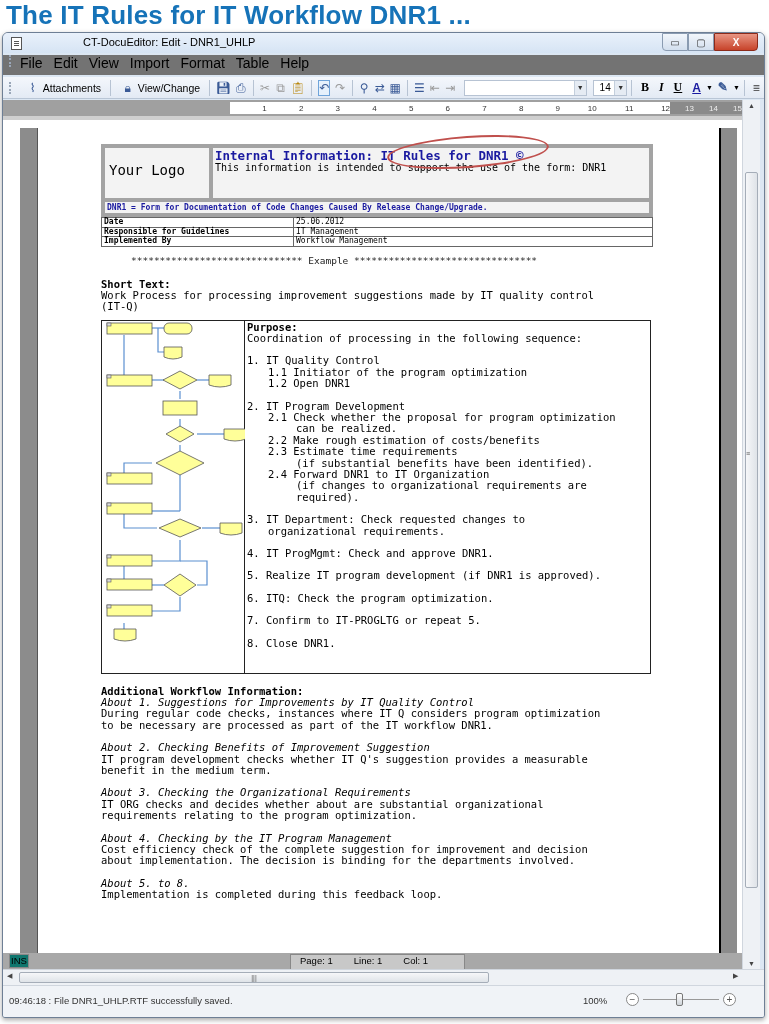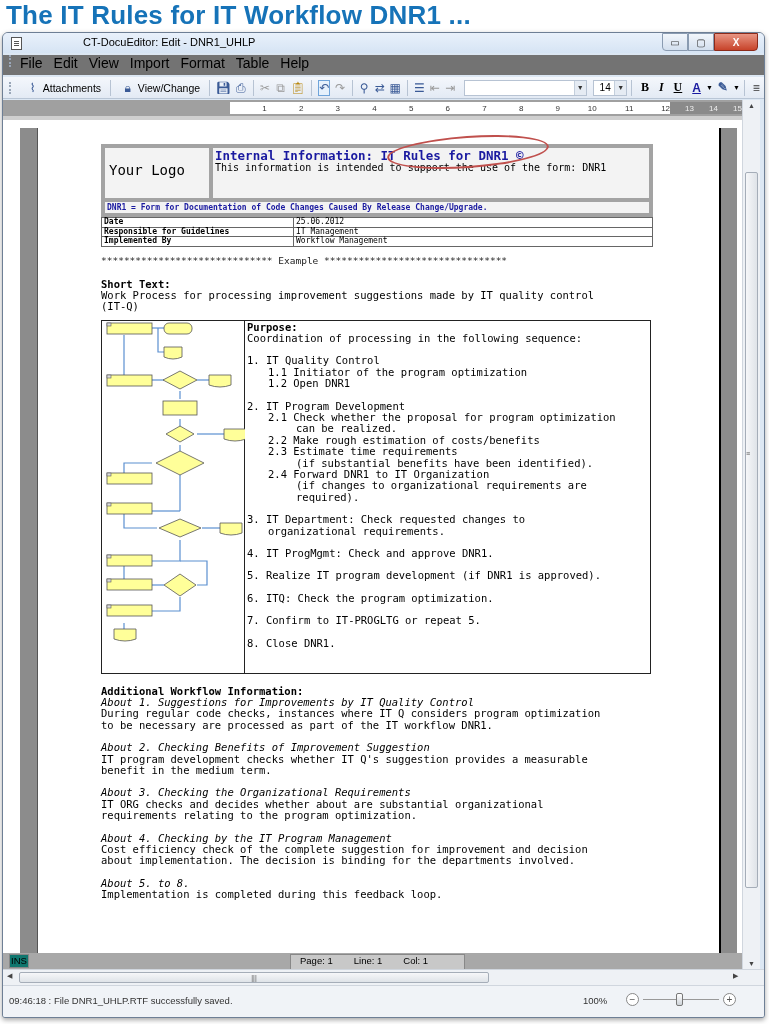--- a/index.html
+++ b/index.html
@@ -49,21 +49,21 @@
   .logo-cell { width: 108px; height: 54px; font-size: 14px; padding: 14px 4px; }
   .intro-title { color: #1a1aa0; font-size: 12.5px; font-weight: bold; line-height: 12px; padding: 2px 2px 0 2px; }
   .intro-text { font-size: 10px; line-height: 11px; padding: 0 2px; }
   .form-title { font-size: 8px; color: #1a1aa0; font-weight: bold; padding: 1px 2px; line-height: 9px; }
   .data-table { width: 552px; border-collapse: collapse; }
   .data-table td { border: 1px solid #666; font-size: 8px; line-height: 8.5px; padding: 0 2px; background: #fff; }
   .data-table td.lbl { width: 192px; font-weight: bold; }
 
   .oval { position: absolute; left: 286px; top: -8px; width: 162px; height: 32px; border: 2px solid #c0504d; border-radius: 50%; transform: rotate(-4deg); }
 
-  .example { font-size: 9.5px; margin-top: 8px; white-space: pre; color: #222; }
+  .example { font-size: 9.5px; margin-top: 8px; white-space: pre; color: #222; margin-left: 30px; }
   .short-title { font-size: 10.5px; font-weight: bold; margin-top: 12px; line-height: 12px; }
   .short-text { font-size: 10.5px; line-height: 11px; }
 
   .flow-table { margin-top: 8px; width: 550px; height: 354px; border: 1px solid #222; display: flex; }
   .flow-cell { width: 143px; border-right: 1px solid #222; position: relative; }
   .purpose-cell { flex: 1; padding: 1px 2px; font-size: 10.5px; line-height: 11.4px; }
   .purpose-cell .bold { font-weight: bold; }
   .purpose-cell .gap { height: 11px; }
   .ind1 { padding-left: 21px; }
   .ind2 { padding-left: 49px; }

